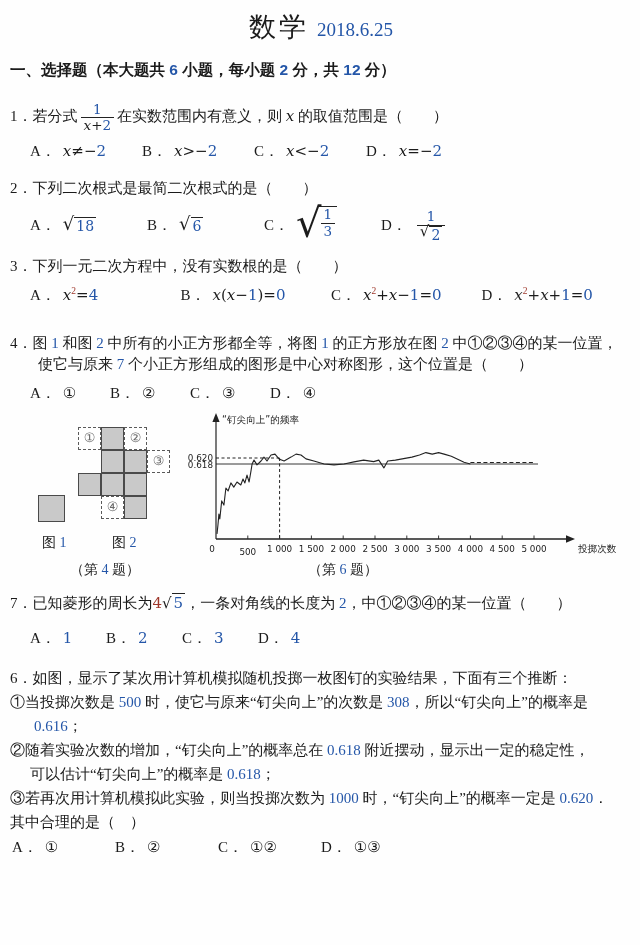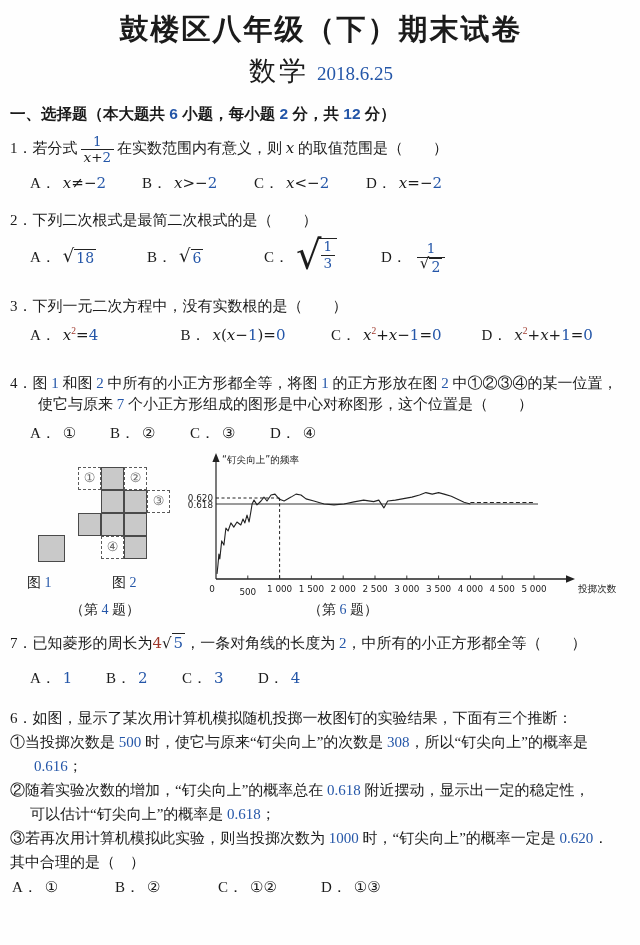--- a/index.html
+++ b/index.html
@@ -61,28 +61,27 @@
   
   .q6 .ln{line-height:24px;white-space:nowrap;}
   .q6 .ind1{padding-left:24px;} .q6 .ind2{padding-left:20px;}
   .q6 .opts{padding-left:2px;margin-top:3px;}
 </style>
 </head>
 <body>
 
 <div class="page">
   <div class="inner">
-    <div class="title">鼓楼区八年级（下）期末试卷</div>
     <div class="subtitle">
       <span class="subject">数学</span><span class="date">2018.6.25</span>
     </div>
 
     <div class="section"><span>一、选择题（本大题共 </span><span class="sg-b">6</span><span> 小题，每小题 </span><span class="sg-b">2</span><span> 分，共 </span><span class="sg-b">12</span><span> 分）</span></div>
 
-    <div class="q" style="margin-top:8px">
+    <div class="q" style="margin-top:20px">
       <div class="stem">
         <span><span>1．若分式</span></span><span class="frac">
             <span class="num"><span class="sg-mn sg-b">1</span></span>
             <span class="den"><span class="sg-m">x</span><span class="sg-mn">+</span><span class="sg-mn sg-b">2</span></span>
           </span><span><span>在实数范围内有意义，则 </span><span class="sg-m">x</span><span> 的取值范围是（　　）</span></span>
       </div>
       <div class="opts q1o">
         <span class="opt">
             <span class="olabel">A．</span>
             <span><span class="sg-m">x</span><span class="sg-mn">≠−</span><span class="sg-mn sg-b">2</span></span>
@@ -135,21 +134,21 @@
               <span class="num"><span class="sg-mn sg-b">1</span></span>
               <span class="den"><span class="sqrt">
                   <span class="rsign">√</span>
                   <span class="ovl"><span class="sg-mn sg-b">2</span></span>
                 </span></span>
             </span>
           </span>
       </div>
     </div>
 
-    <div class="q" style="margin-top:18px">
+    <div class="q" style="margin-top:10px">
       <div class="stem"><span>3．下列一元二次方程中，没有实数根的是（　　）</span></div>
       <div class="opts q3o">
         <span class="opt">
             <span class="olabel">A．</span>
             <span><span class="sg-m">x</span><span class="sg-sup sg-r">2</span><span class="sg-mn">=</span><span class="sg-mn sg-b">4</span></span>
           </span>
         <span class="opt">
             <span class="olabel">B．</span>
             <span><span class="sg-m">x</span><span class="sg-mn">(</span><span class="sg-m">x</span><span class="sg-mn">−</span><span class="sg-mn sg-b">1</span><span class="sg-mn">)</span><span class="sg-mn">=</span><span class="sg-mn sg-b">0</span></span>
           </span>
@@ -195,21 +194,21 @@
           <div class="cell gray" style="left: 46px; top: 23px; width: 23px; height: 23px;"></div>
           <div class="cell gray" style="left: 0px; top: 46px; width: 23px; height: 23px;"></div>
           <div class="cell gray" style="left: 23px; top: 46px; width: 23px; height: 23px;"></div>
           <div class="cell gray" style="left: 46px; top: 46px; width: 23px; height: 23px;"></div>
           <div class="cell gray" style="left: 46px; top: 69px; width: 23px; height: 23px;"></div>
           <div class="cell dashed" style="left: 0px; top: 0px; width: 23px; height: 23px;">①</div>
           <div class="cell dashed" style="left: 46px; top: 0px; width: 23px; height: 23px;">②</div>
           <div class="cell dashed" style="left: 69px; top: 23px; width: 23px; height: 23px;">③</div>
           <div class="cell dashed" style="left: 23px; top: 69px; width: 23px; height: 23px;">④</div>
         </div>
-      <div class="figlabel" style="left:17px;top:124px"><span>图 </span><span class="sg-b">1</span></div>
+      <div class="figlabel" style="left:32px;top:124px"><span>图 </span><span class="sg-b">1</span></div>
       <div class="figlabel" style="left:102px;top:124px"><span>图 </span><span class="sg-b">2</span></div>
       <div class="figcap" style="left:60px;top:151px"><span>（第 </span><span class="sg-b">4</span><span> 题）</span></div>
       <div class="chartbox">
         <svg class="chart" width="452" height="148">
             <line x1="20" y1="128" x2="370" y2="128" stroke="#222" stroke-width="1.6"></line>
             <polygon points="370,124.2 379,128 370,131.8" fill="#222"></polygon>
             <line x1="20" y1="128" x2="20" y2="9" stroke="#222" stroke-width="1.2"></line>
             <polygon points="16.4,11 20,2 23.6,11" fill="#222"></polygon>
             <line x1="20" y1="53" x2="342" y2="53" stroke="#222" stroke-width="0.9"></line>
             <line x1="20" y1="46.99999999999999" x2="83.6" y2="46.99999999999999" stroke="#222" stroke-width="1" stroke-dasharray="3,2.5"></line>
@@ -240,21 +239,21 @@
             <text x="26" y="12" font-size="9.6">“钉尖向上”的频率</text>
             <text x="382" y="141" font-size="9.6">投掷次数</text>
             <polyline points="21.0,122.9 21.9,114.5 22.9,103.1 23.8,107.9 25.7,89.9 27.9,94.1 29.9,77.0 32.1,80.0 34.9,71.9 37.8,76.1 41.0,71.0 44.8,74.0 47.0,68.0 48.9,71.9 51.0,64.1 53.1,71.0 55.0,59.9 56.1,53.0 58.0,49.1 61.0,53.9 65.0,50.0 68.0,46.1 71.0,50.0 75.0,44.0 79.0,43.1 83.0,47.9 88.1,50.0 95.0,46.1 100.0,43.1 105.0,44.0 110.0,47.9 117.9,50.0 128.1,53.0 138.0,53.9 148.0,53.0 158.0,50.9 167.6,49.1 177.7,50.6 182.8,49.1 187.9,56.9 191.7,50.0 199.4,49.1 207.6,47.6 215.9,46.1 223.5,44.0 229.9,41.6 236.2,43.1 242.6,41.6 249.0,43.4 255.3,45.2 261.7,48.2 268.0,51.2 274.4,53.0" fill="none" stroke="#222" stroke-width="1.1" stroke-linejoin="round"></polyline>
             <line x1="274.4" y1="51.49999999999983" x2="338" y2="51.49999999999983" stroke="#222" stroke-width="1.2" stroke-dasharray="4,2.5"></line>
           </svg>
       </div>
       <div class="figcap" style="left:298px;top:151px"><span>（第 </span><span class="sg-b">6</span><span> 题）</span></div>
     </div>
 
     <div class="q" style="margin-top:8px">
-      <div class="stem"><span>7．已知菱形的周长为</span><span class="sg-mn sg-r">4</span><span class="sg-mn">√</span><span class="sg-mn sg-b sg-sq">5</span><span>，一条对角线的长度为 </span><span class="sg-b">2</span><span>，中所有的小正方形都全等（　　）</span></div>
+      <div class="stem"><span>7．已知菱形的周长为</span><span class="sg-mn sg-r">4</span><span class="sg-mn">√</span><span class="sg-mn sg-b sg-sq">5</span><span>，一条对角线的长度为 </span><span class="sg-b">2</span><span>，中①②③④的某一位置（　　）</span></div>
       <div class="opts q5o" style="margin-top:13px">
         <span class="opt">
             <span class="olabel">A．</span>
             <span><span class="sg-mn sg-b">1</span></span>
           </span>
         <span class="opt">
             <span class="olabel">B．</span>
             <span><span class="sg-mn sg-b">2</span></span>
           </span>
         <span class="opt">

